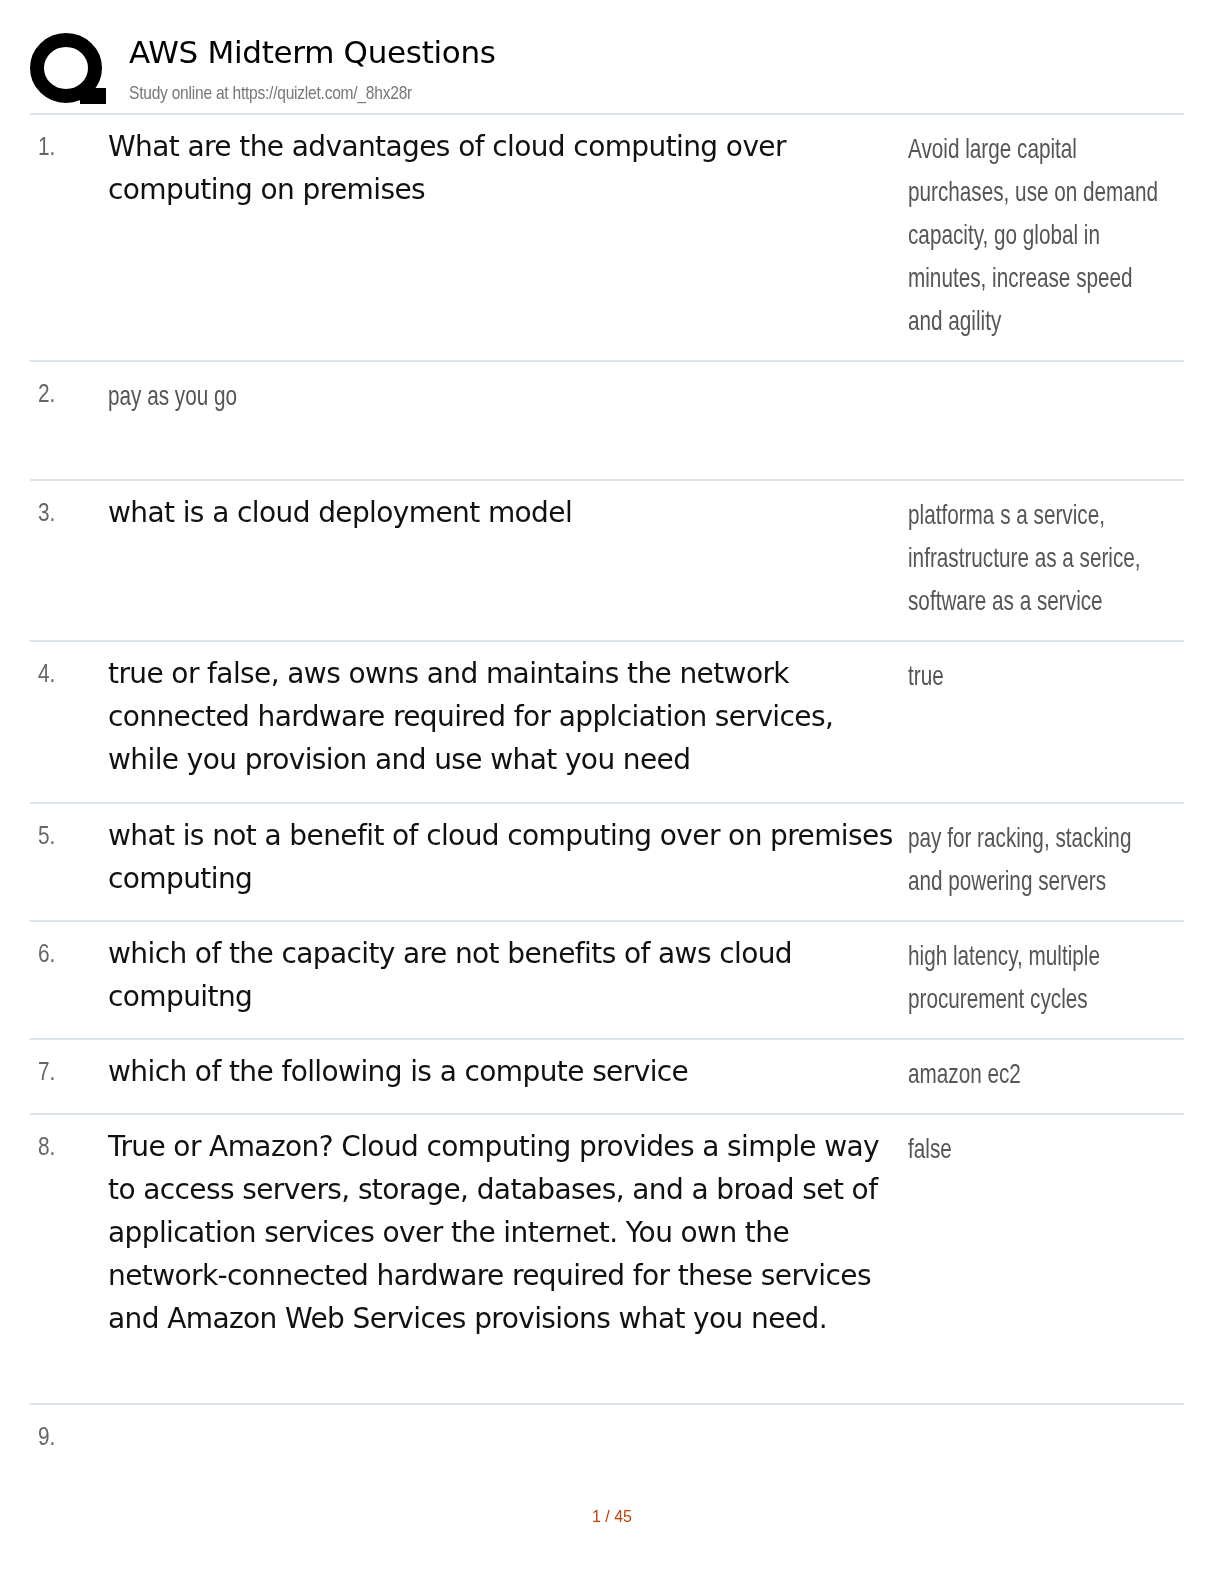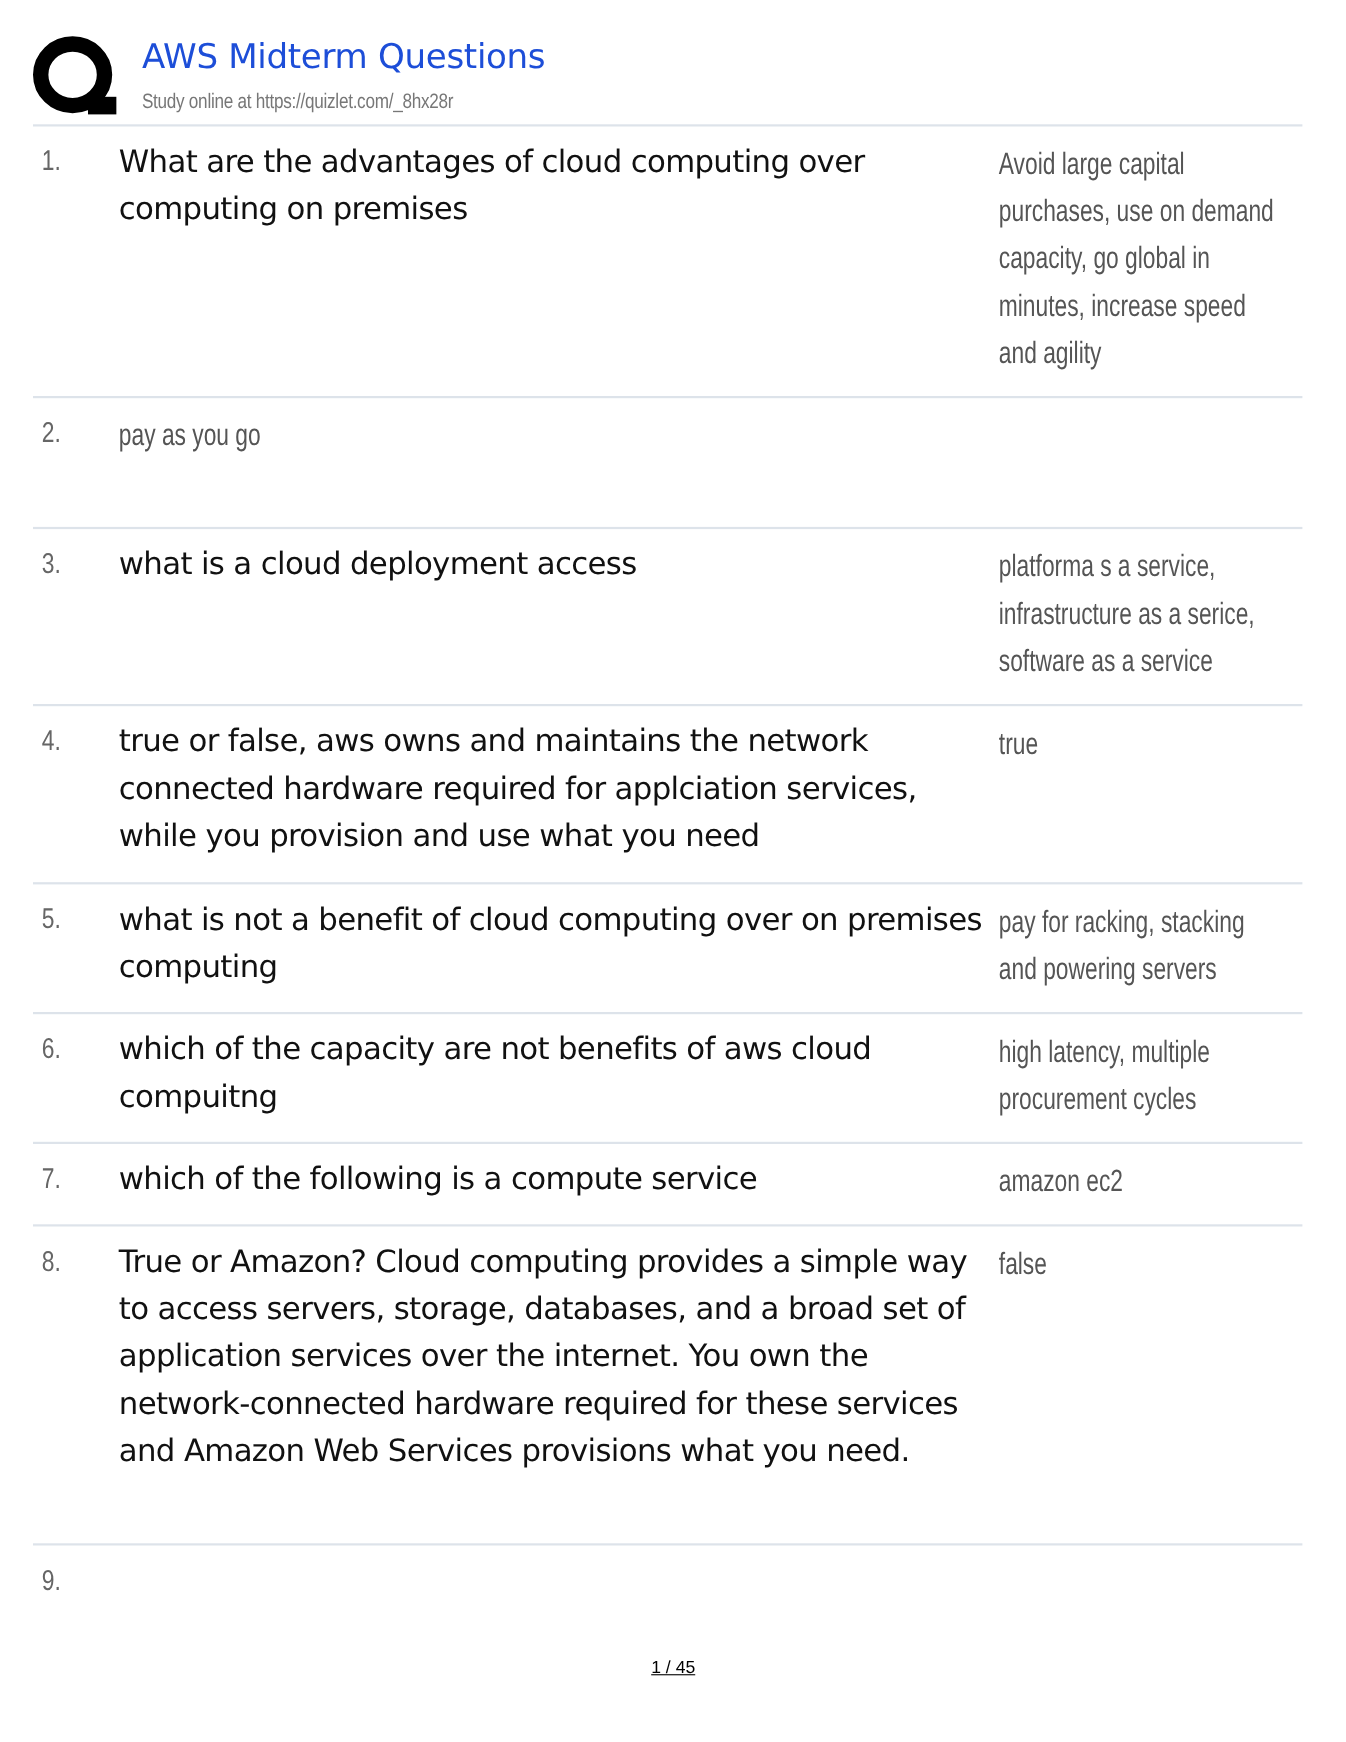--- a/index.html
+++ b/index.html
@@ -1,31 +1,31 @@
 <!DOCTYPE html>
 <html><head>
   <meta charset="utf-8">
   <style>
     html, body { margin: 0; padding: 0; background: #ffffff; }
     body { width: 1224px; height: 1584px; position: relative; overflow: hidden; font-family: "DejaVu Sans", sans-serif; color: #111; }
     .header { position: absolute; left: 30px; top: 28px; height: 84px; width: 1154px; }
     .logo { position: absolute; left: 0; top: 4px; width: 76px; height: 76px; }
-    .title { position: absolute; left: 99px; top: 6px; font-size: 31px; color: #1d4ed8; font-family: "DejaVu Sans", sans-serif; letter-spacing: -0.3px; }
+    .title { position: absolute; left: 99px; top: 6px; font-size: 31px; color: #000000; font-family: "DejaVu Sans", sans-serif; letter-spacing: -0.3px; }
     .subtitle { position: absolute; left: 99px; top: 54px; font-size: 19px; color: #777; font-family: "Liberation Sans Narrow", "Liberation Sans", sans-serif; transform: scaleX(0.82); transform-origin: left top; letter-spacing: -0.3px; }
     .header-rule { position: absolute; left: 30px; top: 113px; width: 1154px; height: 2px; background: #dde3ea; }
 
     .qlist { position: absolute; left: 30px; top: 115px; width: 1154px; }
     .qrow { position: relative; border-bottom: 2px solid #dde3ea; display: flex; }
     .qrow.last { border-bottom: none; }
     .qnum { width: 78px; flex: 0 0 78px; padding-left: 10px; box-sizing: border-box; font-family: "Liberation Sans", sans-serif; font-size: 26px; color: #666; transform: scaleX(0.8); transform-origin: left top; padding-top: 16px; font-weight: 300; }
     .qtext { width: 800px; flex: 0 0 800px; font-family: "DejaVu Sans", sans-serif; font-size: 28px; line-height: 43px; color: #111; padding-top: 10px; padding-bottom: 24px; letter-spacing: -0.6px; }
     .qans { flex: 1 1 auto; padding-left: 0px; padding-top: 12px; font-family: "Liberation Sans", sans-serif; font-size: 28px; line-height: 43px; color: #555; }
     .qans span { display: inline-block; transform: scaleX(0.74); transform-origin: left top; width: 340px; }
 
-    .footer { position: absolute; left: 0; width: 1224px; top: 1508px; text-align: center; font-family: "Liberation Sans", sans-serif; font-size: 16px; color: #000000; text-decoration: underline; }
+    .footer { position: absolute; left: 0; width: 1224px; top: 1508px; text-align: center; font-family: "Liberation Sans", sans-serif; font-size: 16px; color: #c2410c; }
   </style>
 </head>
 <body>
 
 <div class="header">
   <svg class="logo" viewBox="0 0 76 76">
     <ellipse cx="36" cy="36" rx="29" ry="28" fill="none" stroke="#000" stroke-width="14"></ellipse>
     <rect x="50" y="56" width="26" height="16" fill="#000"></rect>
   </svg>
   <div class="title">AWS Midterm Questions</div>
@@ -38,21 +38,21 @@
     <div class="qnum">1.</div>
     <div class="qtext">What are the advantages of cloud computing over computing on premises</div>
     <div class="qans"><span>Avoid large capital purchases, use on demand capacity, go global in minutes, increase speed and agility</span></div>
   </div>
   <div class="qrow" style="height:117px;">
     <div class="qnum">2.</div>
     <div class="qans"><span>pay as you go</span></div>
   </div>
   <div class="qrow" style="height:159px;">
     <div class="qnum">3.</div>
-    <div class="qtext">what is a cloud deployment access</div>
+    <div class="qtext">what is a cloud deployment model</div>
     <div class="qans"><span>platforma s a service, infrastructure as a serice, software as a service</span></div>
   </div>
   <div class="qrow" style="height:160px;">
     <div class="qnum">4.</div>
     <div class="qtext">true or false, aws owns and maintains the network connected hardware required for applciation services, while you provision and use what you need</div>
     <div class="qans"><span>true</span></div>
   </div>
   <div class="qrow" style="height:116px;">
     <div class="qnum">5.</div>
     <div class="qtext">what is not a benefit of cloud computing over on premises computing</div>

